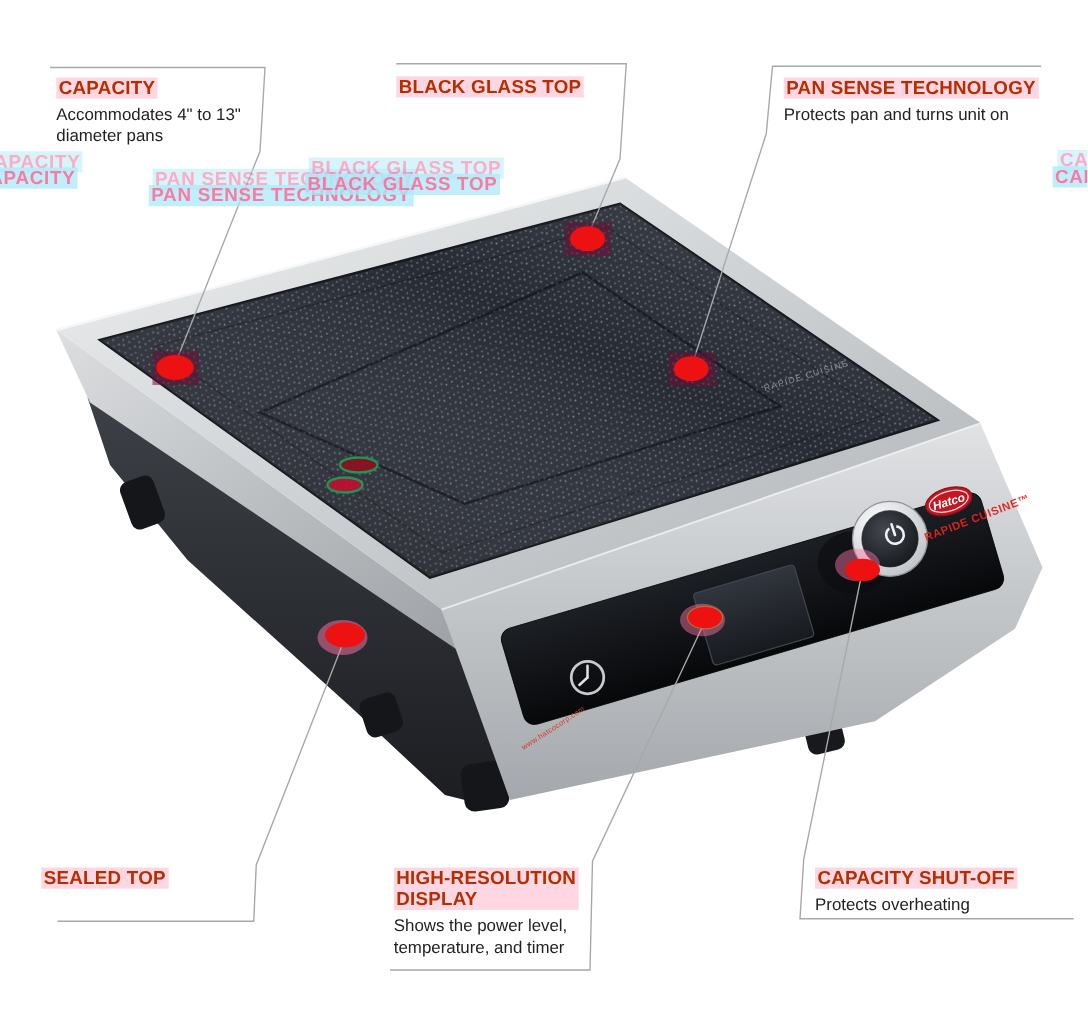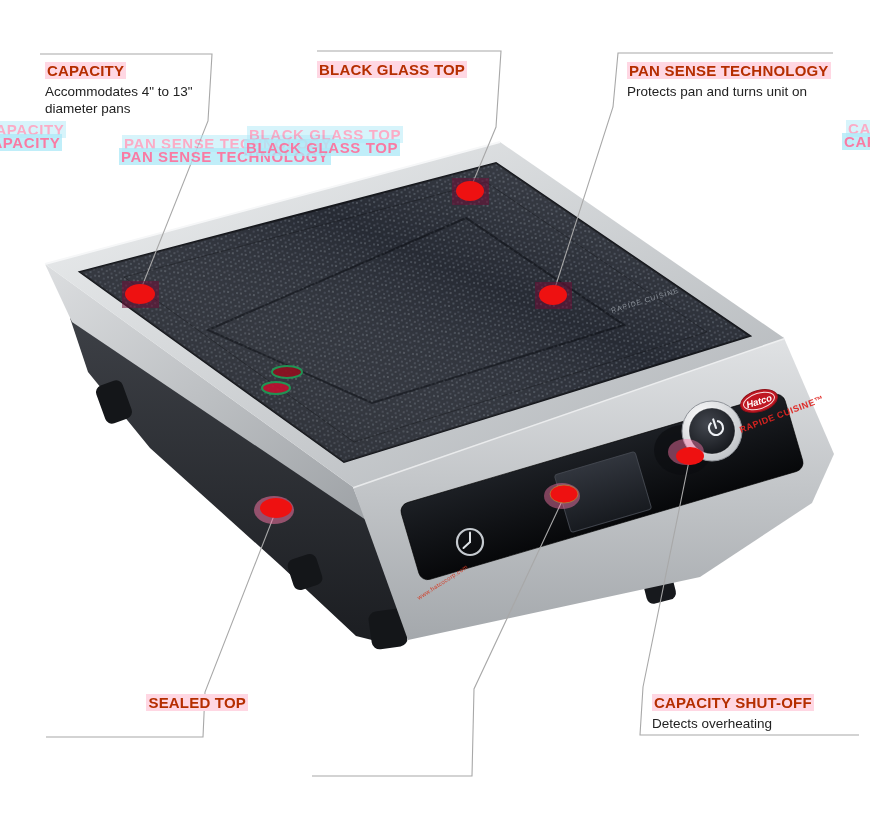--- a/index.html
+++ b/index.html
@@ -183,23 +183,29 @@
 
   <div class="callout" style="left:317px;top:61px;width:210px;">
     <span class="title">BLACK GLASS TOP</span>
   </div>
 
   <div class="callout" style="left:627px;top:62px;width:240px;">
     <span class="title">PAN SENSE TECHNOLOGY</span>
     <p class="body">Protects pan and turns unit on</p>
   </div>
 
-  <div class="callout" style="left:48px;top:694px;width:200px;text-align:right;">
+  <div class="callout" style="left:33px;top:694px;width:200px;">
     <span class="title">SEALED TOP</span>
   </div>
 
+  <div class="callout" style="left:315px;top:694px;width:170px;">
+    <span class="title">HIGH-RESOLUTION
+DISPLAY</span>
+    <p class="body">Shows the power level,
+temperature, and timer</p>
+  </div>
 
   <div class="callout" style="left:652px;top:694px;width:210px;">
     <span class="title">CAPACITY SHUT-OFF</span>
-    <p class="body">Detects overheating</p>
+    <p class="body">Protects overheating</p>
   </div>
 
 </div>
 
 </body></html>

